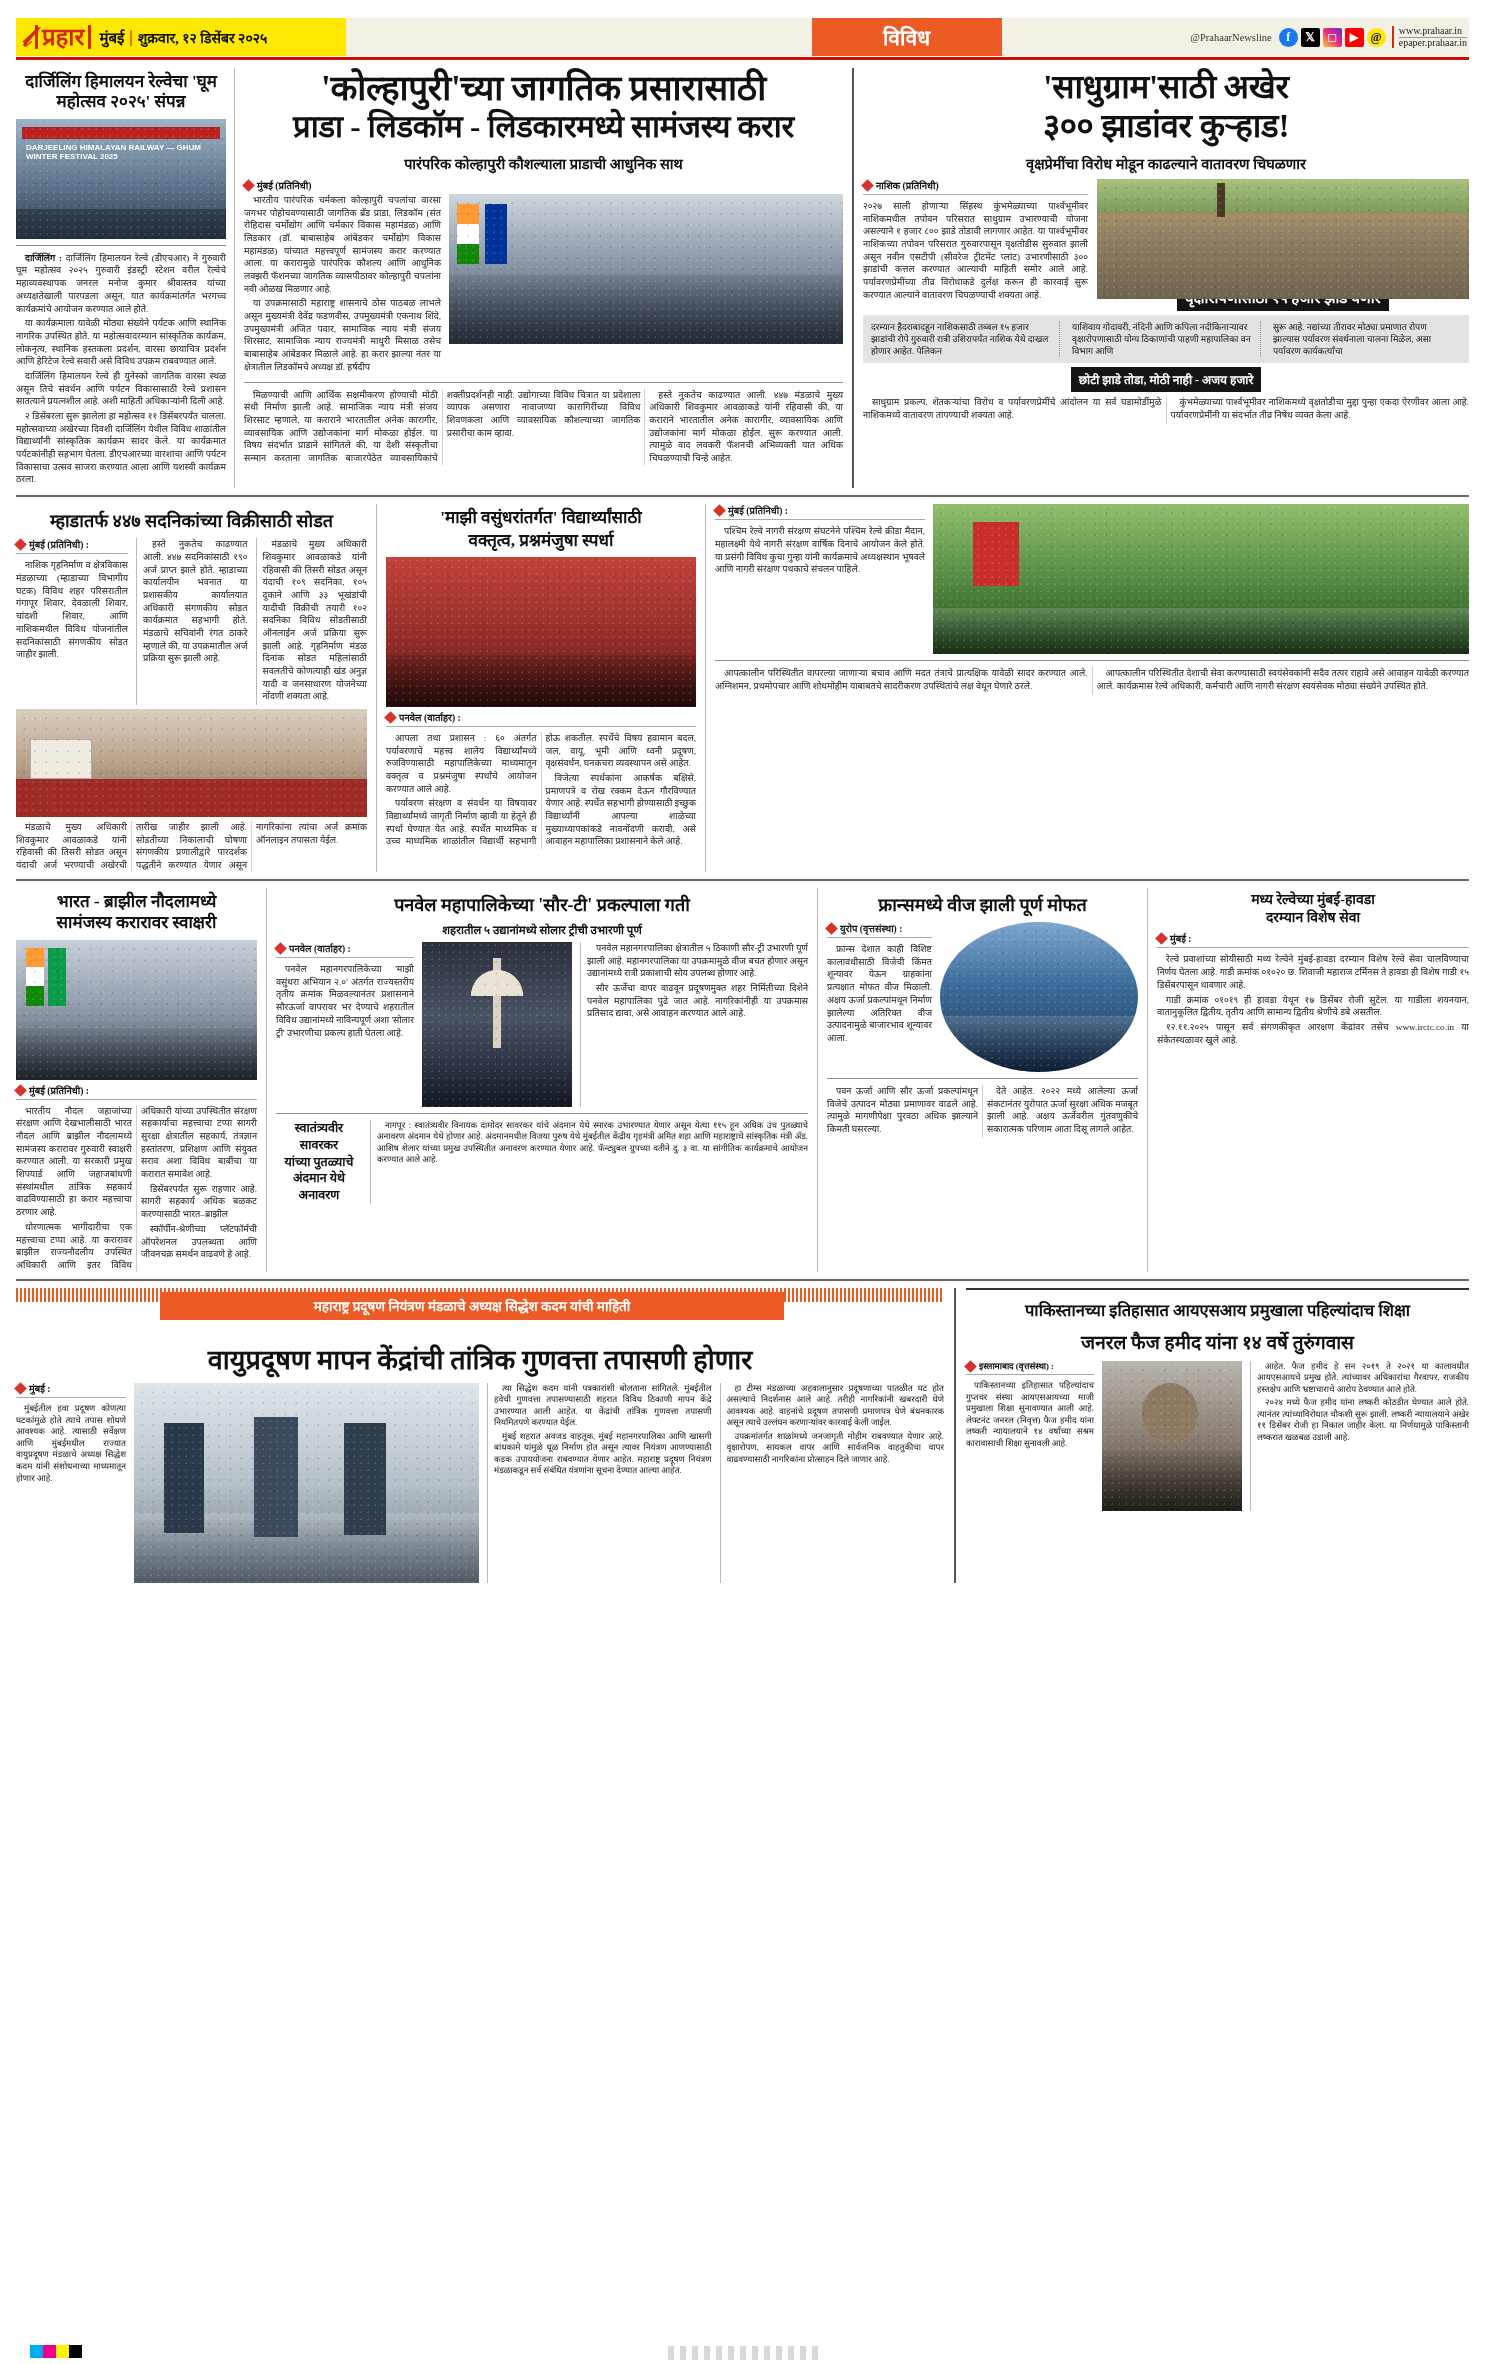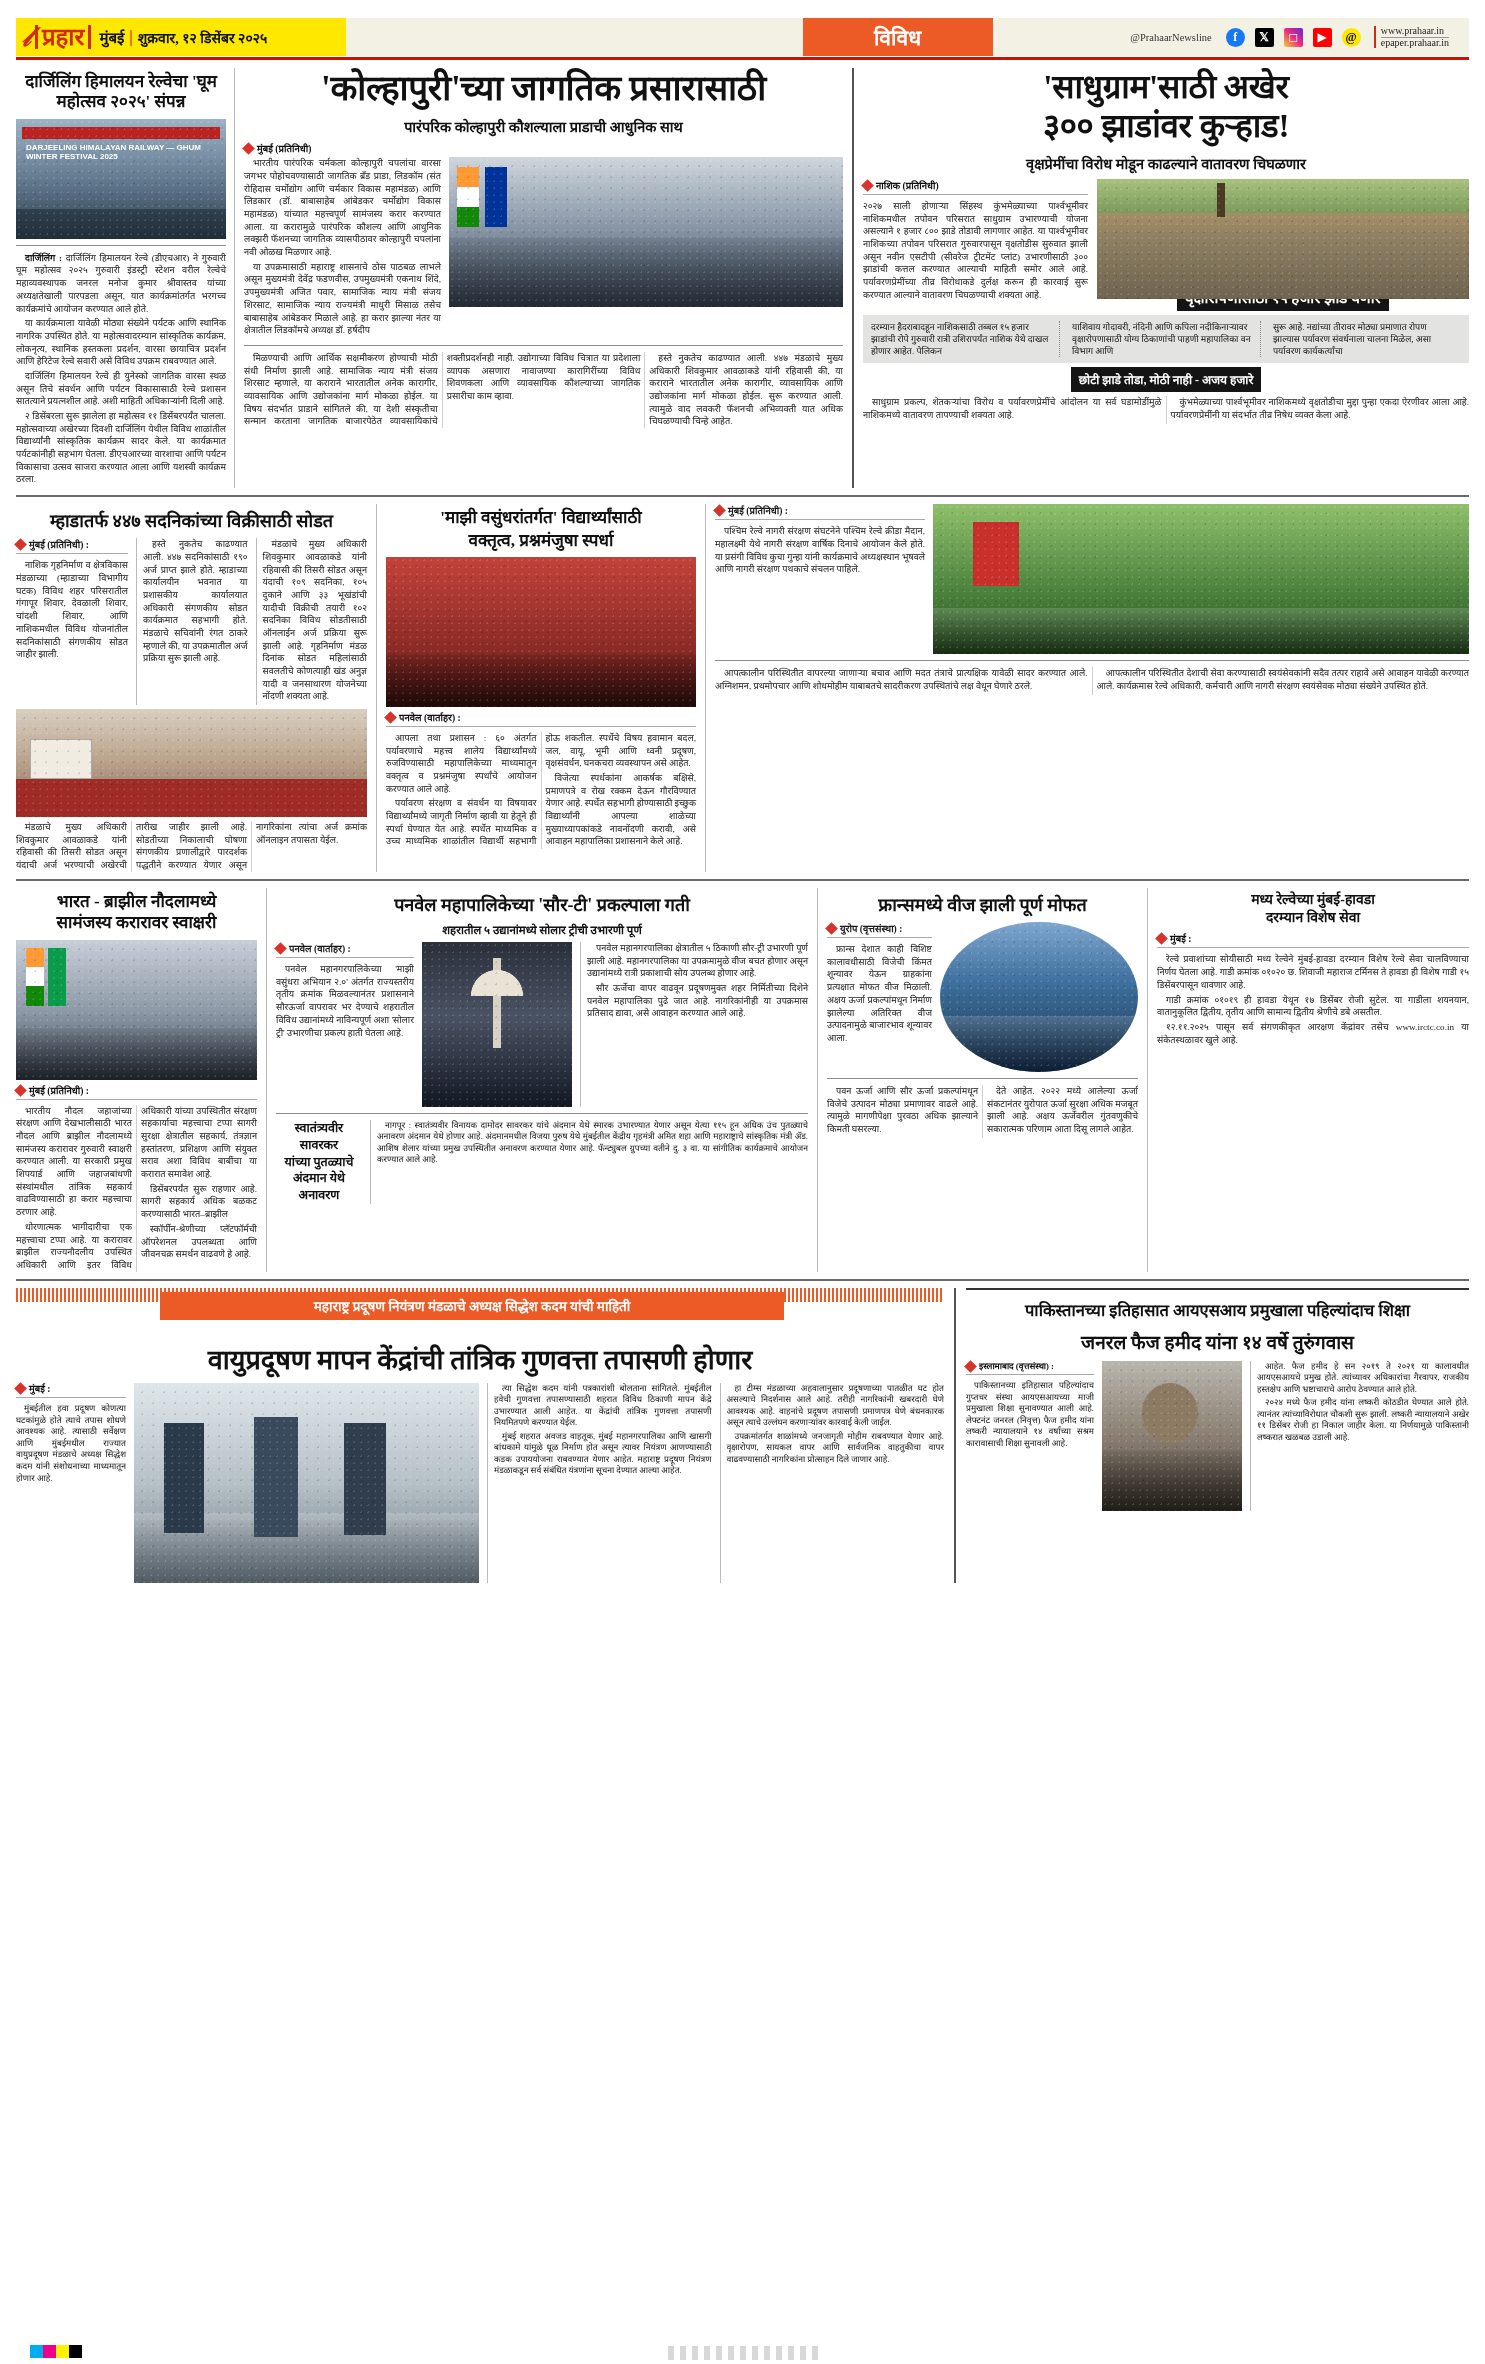--- a/index.html
+++ b/index.html
@@ -19,21 +19,21 @@
   .mh-yellow { background:#ffe800; display:flex; align-items:center; padding:0 10px 0 6px; min-width:330px; }
   .mh-logo-mark { color:#d32a17; font-size:27px; font-weight:bold; font-style:italic; line-height:1; padding-right:4px; font-family:"Liberation Serif",serif;}
   .mh-logo { color:#d32a17; font-size:24px; font-weight:bold; letter-spacing:0px; line-height:1;
              border-left:3px solid #d32a17; border-right:3px solid #d32a17; padding:0 4px; }
   .mh-city { font-size:15px; font-weight:bold; margin-left:8px; color:#111; }
   .mh-sep { color:#d32a17; font-weight:bold; margin:0 5px; }
   .mh-date { font-size:14px; font-weight:bold; color:#111; }
   .mh-mid { flex:1; background:#f2f1e4; }
   .mh-vividh { background:#ec5b26; color:#fff; font-size:21px; font-weight:bold; display:flex;
                align-items:center; justify-content:center; width:190px; }
-  .mh-right { flex:1; background:#f2f1e4; display:flex; align-items:center; justify-content:flex-end; padding-right:20px; gap:8px; }
+  .mh-right { flex:1; background:#f2f1e4; display:flex; align-items:center; justify-content:flex-end; padding-right:2px; gap:1px; }
   .mh-handle { font-size:10.5px; color:#333; margin-right:5px; }
   .sicon { width:19px; height:19px; margin:0 1px; display:inline-flex; align-items:center; justify-content:center;
            font-size:12px; font-weight:bold; color:#fff; border-radius:2px; }
   .si-fb { background:#1877f2; border-radius:50%; }
   .si-x  { background:#000; }
   .si-ig { background:linear-gradient(45deg,#f9ce34,#ee2a7b,#6228d7); }
   .si-yt { background:#ff0000; }
   .si-th { background:#ffe800; color:#111; border-radius:50%; }
   .mh-urls { border-left:2px solid #d32a17; padding-left:5px; margin-left:4px; line-height:1.05; }
   .mh-urls div { font-size:10px; color:#222; }
@@ -146,20 +146,21 @@
         <p><b>दार्जिलिंग :</b>
            <span>दार्जिलिंग हिमालयन रेल्वे (डीएचआर) ने गुरुवारी घूम महोत्सव २०२५ गुरुवारी इंडस्ट्री स्टेशन वरील रेल्वेचे महाव्यवस्थापक जनरल मनोज कुमार श्रीवास्तव यांच्या अध्यक्षतेखाली पारपडला असून, यात कार्यक्रमांतर्गत भरगच्च कार्यक्रमांचे आयोजन करण्यात आले होते.</span></p>
         <p>या कार्यक्रमाला यावेळी मोठ्या संख्येने पर्यटक आणि स्थानिक नागरिक उपस्थित होते. या महोत्सवादरम्यान सांस्कृतिक कार्यक्रम, लोकनृत्य, स्थानिक हस्तकला प्रदर्शन, वारसा छायाचित्र प्रदर्शन आणि हेरिटेज रेल्वे सवारी असे विविध उपक्रम राबवण्यात आले.</p>
         <p>दार्जिलिंग हिमालयन रेल्वे ही युनेस्को जागतिक वारसा स्थळ असून तिचे संवर्धन आणि पर्यटन विकासासाठी रेल्वे प्रशासन सातत्याने प्रयत्नशील आहे. अशी माहिती अधिकाऱ्यांनी दिली आहे.</p>
         <p>२ डिसेंबरला सुरू झालेला हा महोत्सव ११ डिसेंबरपर्यंत चालला. महोत्सवाच्या अखेरच्या दिवशी दार्जिलिंग येथील विविध शाळांतील विद्यार्थ्यांनी सांस्कृतिक कार्यक्रम सादर केले. या कार्यक्रमात पर्यटकांनीही सहभाग घेतला. डीएचआरच्या वारशाचा आणि पर्यटन विकासाचा उत्सव साजरा करण्यात आला आणि यशस्वी कार्यक्रम ठरला.</p>
       </div>
     </div>
 
     <div class="top-m">
       <h1 class="head-main">'कोल्हापुरी'च्या जागतिक प्रसारासाठी</h1>
+      <h1 class="head-main" style="font-size:31px;">प्राडा - लिडकॉम - लिडकारमध्ये सामंजस्य करार</h1>
       <h2 class="head-sub">पारंपरिक कोल्हापुरी कौशल्याला प्राडाची आधुनिक साथ</h2>
       <div class="kicker">
         <span class="diamond"></span>
         <span>मुंबई (प्रतिनिधी)</span>
       </div>
       <div style="display:flex;gap:8px;">
         <div style="flex:1;" class="col-body">
           <p>भारतीय पारंपरिक चर्मकला कोल्हापुरी चपलांचा वारसा जगभर पोहोचवण्यासाठी जागतिक ब्रँड प्राडा, लिडकॉम (संत रोहिदास चर्मोद्योग आणि चर्मकार विकास महामंडळ) आणि लिडकार (डॉ. बाबासाहेब आंबेडकर चर्मोद्योग विकास महामंडळ) यांच्यात महत्त्वपूर्ण सामंजस्य करार करण्यात आला. या करारामुळे पारंपरिक कौशल्य आणि आधुनिक लक्झरी फॅशनच्या जागतिक व्यासपीठावर कोल्हापुरी चपलांना नवी ओळख मिळणार आहे.</p>
           <p>या उपक्रमासाठी महाराष्ट्र शासनाचे ठोस पाठबळ लाभले असून मुख्यमंत्री देवेंद्र फडणवीस, उपमुख्यमंत्री एकनाथ शिंदे, उपमुख्यमंत्री अजित पवार, सामाजिक न्याय मंत्री संजय शिरसाट, सामाजिक न्याय राज्यमंत्री माधुरी मिसाळ तसेच बाबासाहेब आंबेडकर मिळाले आहे. हा करार झाल्या नंतर या क्षेत्रातील लिडकॉमचे अध्यक्ष डॉ. हर्षदीप</p>
         </div>

